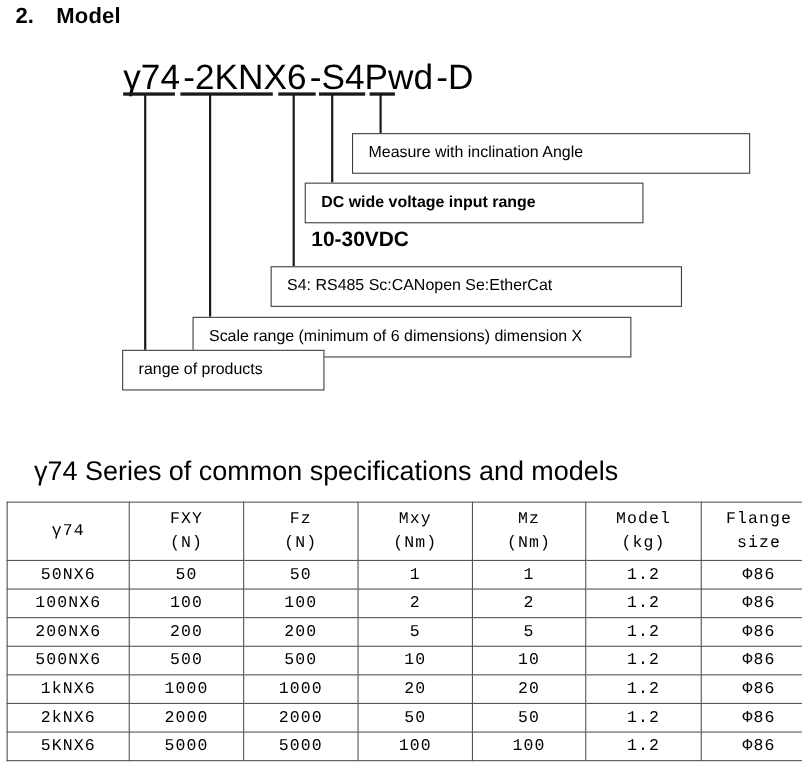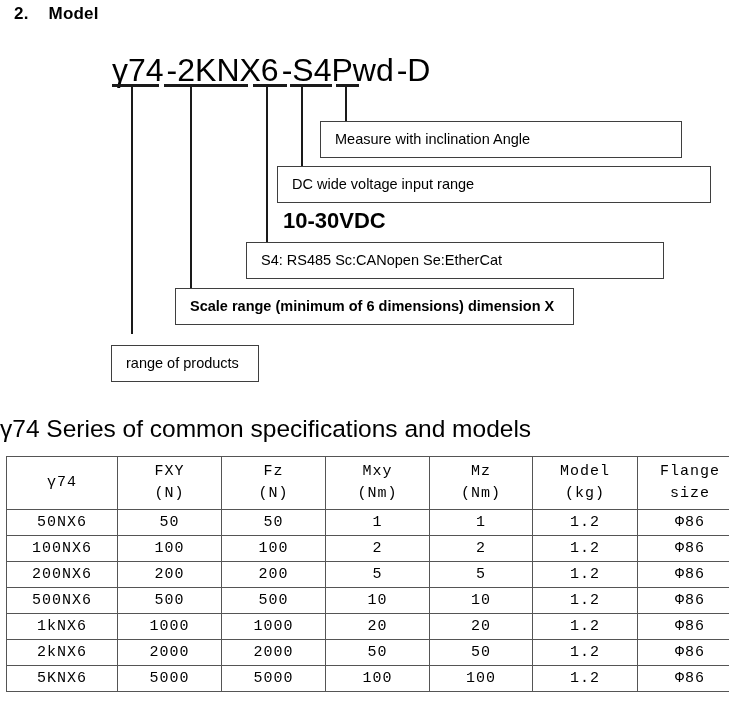--- a/index.html
+++ b/index.html
@@ -15,21 +15,21 @@
     font-family: "Liberation Sans", sans-serif;
     color: #000000;
     overflow: hidden;
   }
 
   
   .section-heading {
     position: absolute;
     left: 14px;
     top: 4px;
-    font-size: 17px;
+    font-size: 20px;
     font-weight: bold;
     letter-spacing: 0.2px;
     white-space: nowrap;
   }
   .section-heading .num { margin-right: 20px; }
 
   
   .model-code {
     position: absolute;
     left: 112px;
@@ -65,33 +65,33 @@
     padding-left: 14px;
     white-space: nowrap;
     text-align: right;
   }
 
   
   .voltage-label {
     position: absolute;
     left: 283px;
     top: 208px;
-    font-size: 22px;
+    font-size: 19px;
     font-weight: bold;
     white-space: nowrap;
     text-align: center;
   }
 
   
   .table-title {
     position: absolute;
     left: 0;
     top: 415px;
     width: 593px;
-    text-align: left;
+    text-align: center;
     font-size: 24.5px;
     white-space: nowrap;
   }
 
   
   .spec-table {
     position: absolute;
     left: 6px;
     top: 456px;
     width: 716px;
@@ -142,35 +142,35 @@
 <div class="vline" style="left:266px; top:86px; height:156px;"></div>
 
 <div class="vline" style="left:301px; top:86px; height:80px;"></div>
 
 <div class="vline" style="left:345px; top:86px; height:35px;"></div>
 
 <div class="callout" style="left:320px; top:121px; width:362px; height:37px;">
   <span>Measure with inclination Angle</span>
 </div>
 
-<div class="callout" style="left:277px; top:166px; width:434px; height:37px;">
+<div class="callout" style="left:277px; top:166px; width:308px; height:37px;font-weight:bold;">
   <span>DC wide voltage input range</span>
 </div>
 
 <div class="voltage-label">10-30VDC</div>
 
-<div class="callout" style="left:246px; top:242px; width:418px; height:37px;">
+<div class="callout" style="left:246px; top:242px; width:374px; height:37px;">
   <span>S4: RS485    Sc:CANopen    Se:EtherCat</span>
 </div>
 
-<div class="callout" style="left:175px; top:288px; width:399px; height:37px;font-weight:bold;">
+<div class="callout" style="left:175px; top:288px; width:399px; height:37px;">
   <span>Scale range (minimum of 6 dimensions) dimension X</span>
 </div>
 
-<div class="callout" style="left:111px; top:345px; width:148px; height:37px;">
+<div class="callout" style="left:111px; top:318px; width:184px; height:37px;">
   <span>range of products</span>
 </div>
 
 <div class="table-title">γ74 Series of common specifications and models</div>
 
 <table class="spec-table">
   <colgroup>
     <col style="width:111px">
     <col style="width:104px">
     <col style="width:104px">

